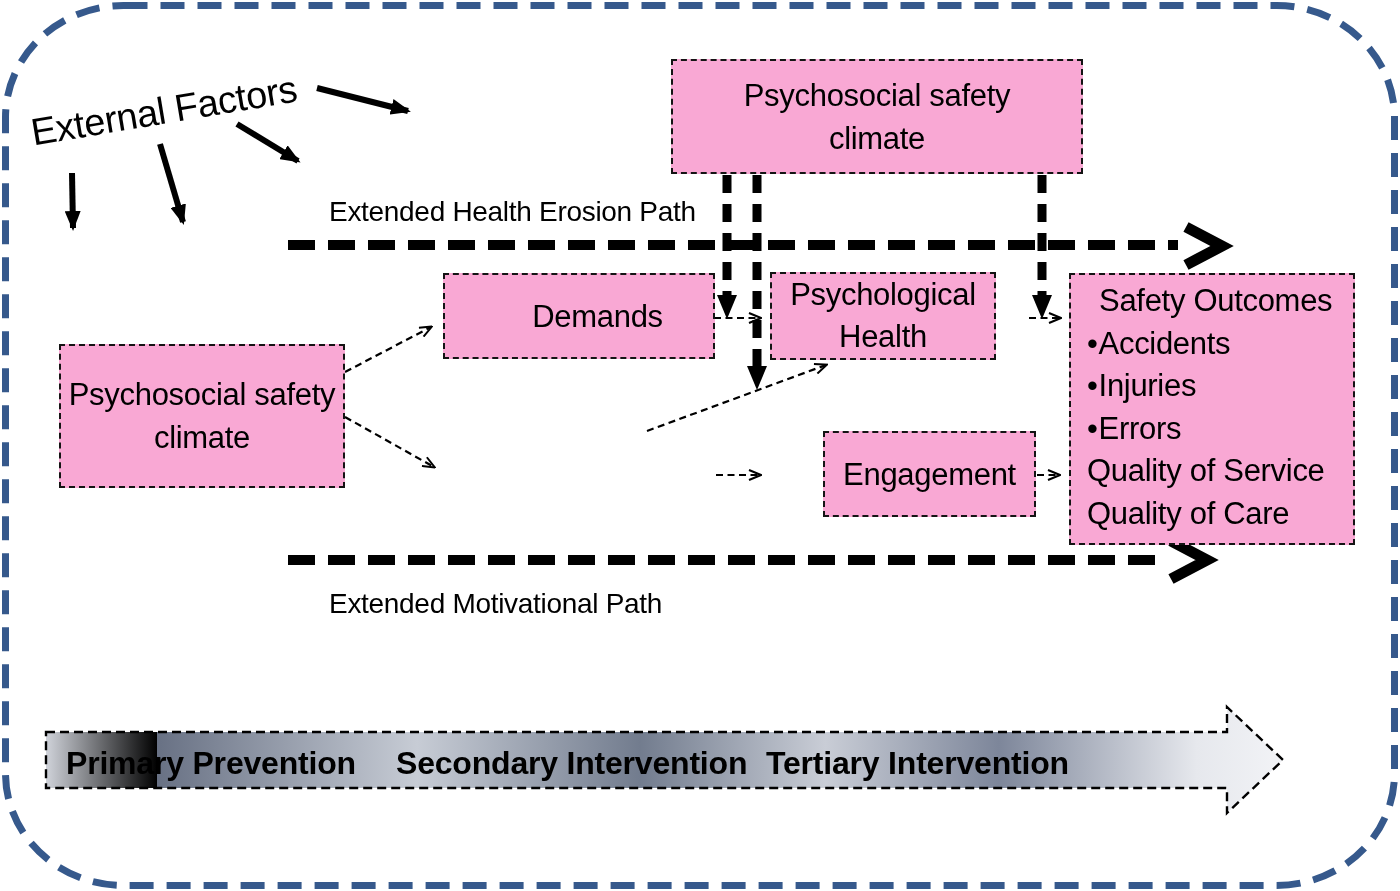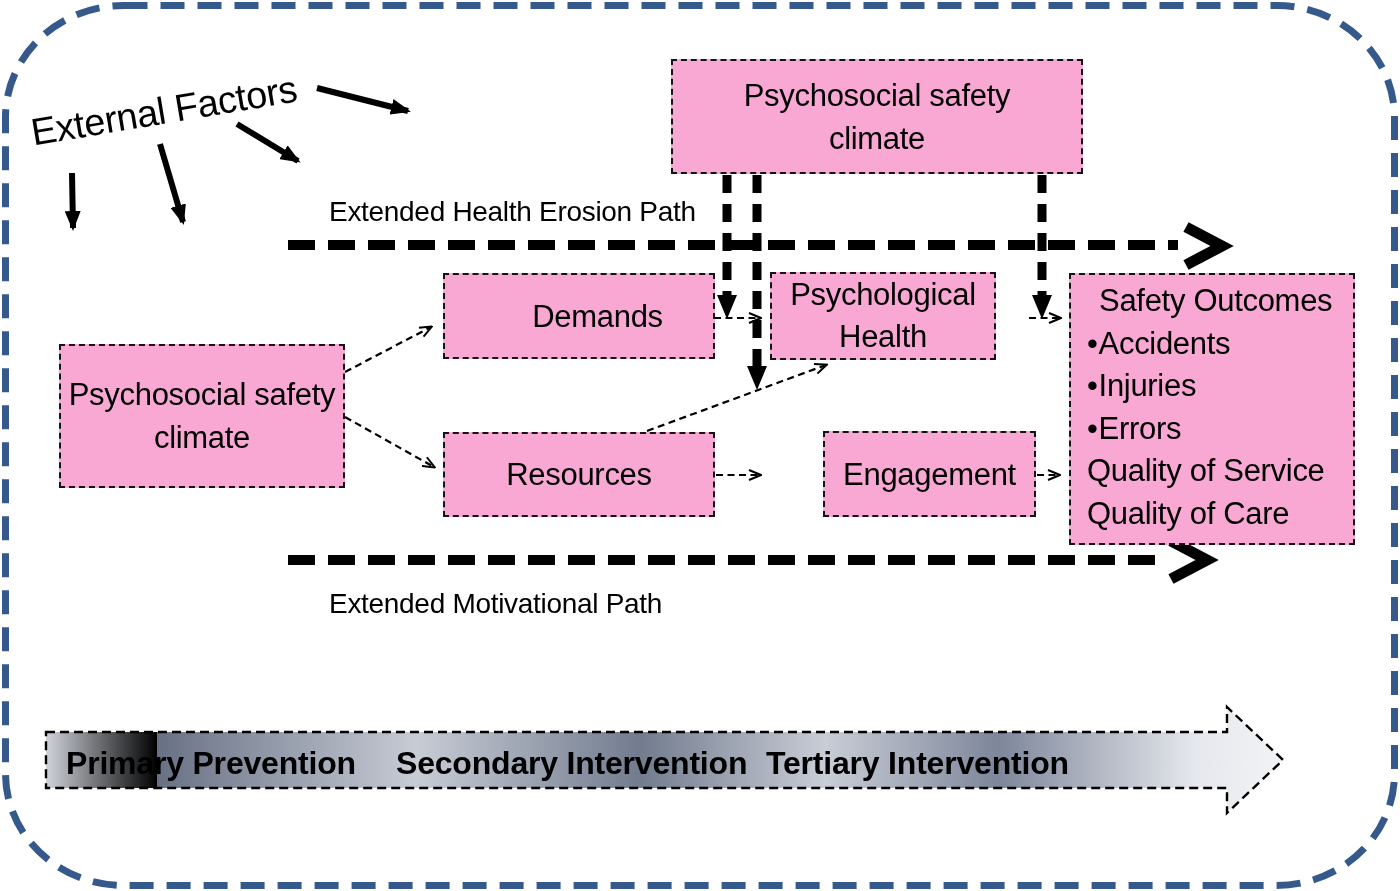--- a/index.html
+++ b/index.html
@@ -117,23 +117,20 @@
 
   <div class="dbox" style="left:443px;top:273px;width:272px;height:86px;padding-left:37px;">
     <span>Demands</span>
   </div>
 
   <div class="dbox" style="left:770px;top:272px;width:226px;height:88px;line-height:42px;">
     <span>Psychological</span>
     <span>Health</span>
   </div>
 
-  <div class="dbox" style="left:443px;top:432px;width:272px;height:85px;">
-    <span>Resources</span>
-  </div>
 
   <div class="dbox" style="left:800px;top:431px;width:213px;height:86px;margin-left:23px;">
     <span>Engagement</span>
   </div>
 
   <div class="dbox listbox" style="left:1069px;top:273px;width:286px;height:272px;">
     <span class="title-line">Safety Outcomes</span>
     <span class="bullet-line">Accidents</span>
     <span class="bullet-line">Injuries</span>
     <span class="bullet-line">Errors</span>

